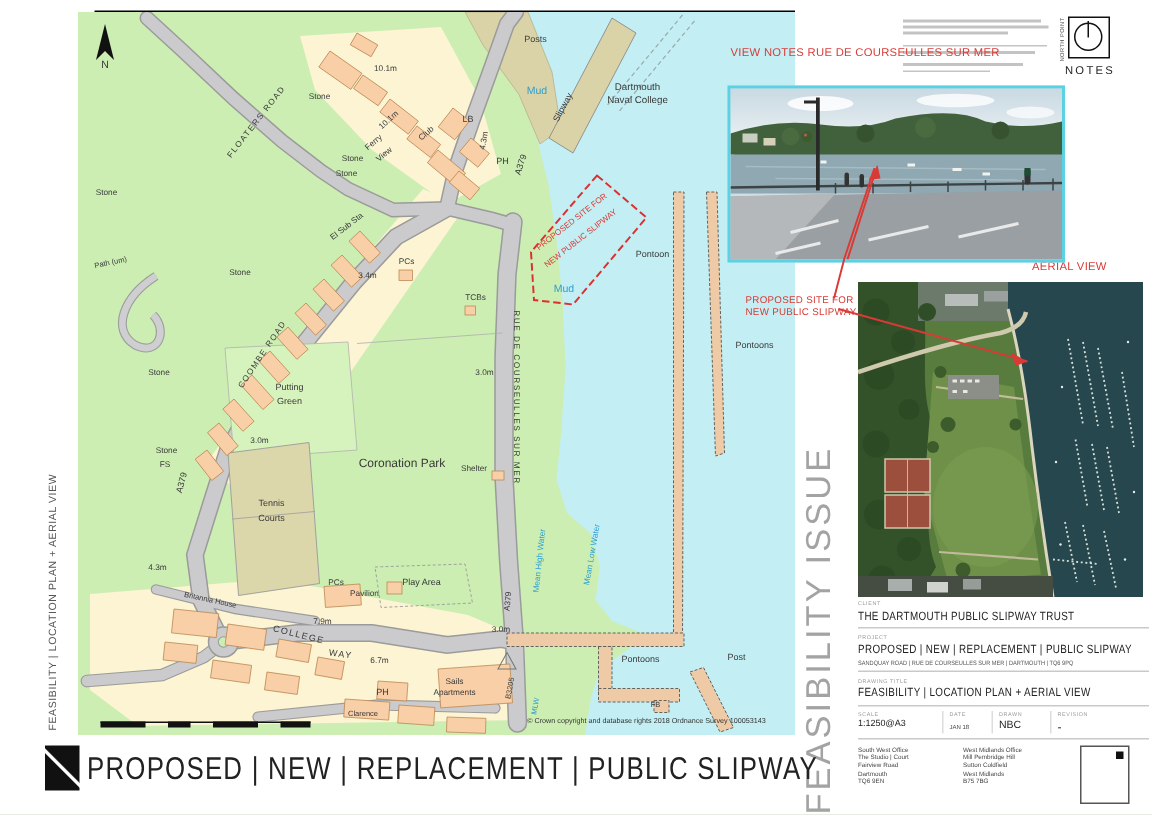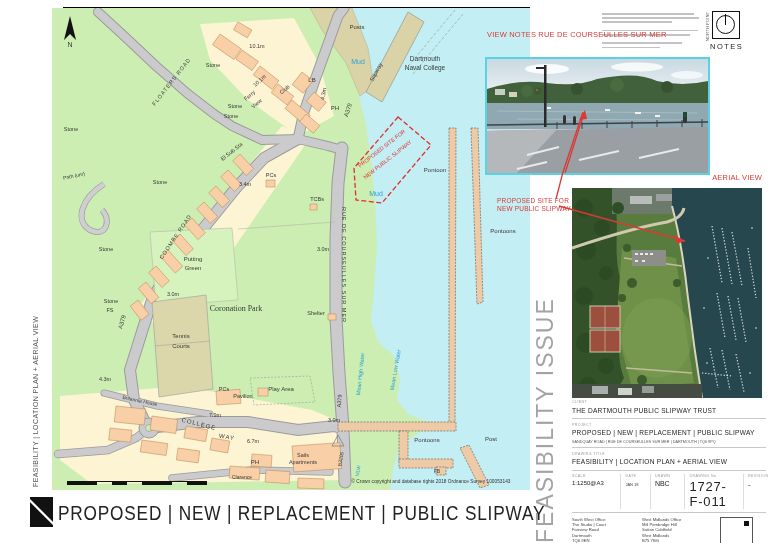--- a/index.html
+++ b/index.html
@@ -33,21 +33,21 @@
   
   #notes-lines{left:602px;top:13px;width:100px;}
   #notes-lines div{height:1.6px;background:#c3c3c3;margin-bottom:2.6px;}
   #compass{left:712px;top:11px;width:26px;height:26px;border:1.6px solid #111;}
   #compass .circ{position:absolute;left:3px;top:3px;width:17px;height:17px;border:1.1px solid #111;border-radius:50%;}
   #compass .needle{position:absolute;left:11.7px;top:2px;width:1.4px;height:11px;background:#111;}
   #notes-title{left:710px;top:42px;width:30px;text-align:center;font-size:7.5px;
                letter-spacing:1.5px;color:#222;}
   
   #view-label{left:487px;top:30px;font-size:7.5px;letter-spacing:.2px;}
-  #aerial-label{left:688px;top:173px;width:74px;text-align:right;font-size:7.5px;letter-spacing:.2px;}
+  #aerial-label{left:688px;top:173px;width:74px;font-size:7.5px;letter-spacing:.2px;}
   #site-callout{left:497px;top:197px;font-size:6.5px;line-height:8px;letter-spacing:.2px;}
   
   #titleblock{position:absolute;left:572px;top:400px;width:194px;color:#222;}
   .tb-small{font-size:3.6px;color:#9a9a9a;letter-spacing:.4px;margin-bottom:1.5px;}
   .tb-main{font-size:8px;letter-spacing:.3px;transform-origin:left;transform:scaleX(.82);white-space:nowrap;}
   .tb-sub{font-size:4.2px;color:#555;margin-top:1.5px;transform-origin:left;transform:scaleX(.9);white-space:nowrap;}
   .tb-rule{height:1px;background:#c9c9c9;margin:3.5px 0;}
   #tb-meta{display:flex;}
   .tb-col{padding-right:4px;}
   .tb-col + .tb-col{border-left:1px solid #ddd;padding-left:4px;}
@@ -213,21 +213,21 @@
         <span class="mlabel" style="left: 108px; top: 175px; font-size: 5.5px; transform: translate(-50%, -50%) rotate(0deg);">Stone</span>
         <span class="mlabel" style="left: 124px; top: 229px; font-size: 5.5px; letter-spacing: 1px; transform: translate(-50%, -50%) rotate(-56deg);">COOMBE ROAD</span>
         <span class="mlabel" style="left: 193px; top: 177px; font-size: 5.5px; transform: translate(-50%, -50%) rotate(0deg);">3.4m</span>
         <span class="mlabel" style="left: 219px; top: 168px; font-size: 5.5px; transform: translate(-50%, -50%) rotate(0deg);">PCs</span>
         <span class="mlabel" style="left: 265px; top: 192px; font-size: 5.5px; transform: translate(-50%, -50%) rotate(0deg);">TCBs</span>
         <span class="mlabel" style="left: 271px; top: 242px; font-size: 5.5px; transform: translate(-50%, -50%) rotate(0deg);">3.0m</span>
         <span class="mlabel" style="left: 54px; top: 242px; font-size: 5.5px; transform: translate(-50%, -50%) rotate(0deg);">Stone</span>
         <span class="mlabel" style="left: 141px; top: 251px; font-size: 6px; transform: translate(-50%, -50%) rotate(0deg);">Putting</span>
         <span class="mlabel" style="left: 141px; top: 260px; font-size: 6px; transform: translate(-50%, -50%) rotate(0deg);">Green</span>
         <span class="mlabel" style="left: 121px; top: 287px; font-size: 5.5px; transform: translate(-50%, -50%) rotate(0deg);">3.0m</span>
-        <span class="mlabel" style="left: 184px; top: 301px; font-size: 8px; transform: translate(-50%, -50%) rotate(0deg); font-family: Liberation Serif, serif;">Coronation Park</span>
+        <span class="mlabel" style="left: 216px; top: 301px; font-size: 8px; transform: translate(-50%, -50%) rotate(0deg);">Coronation Park</span>
         <span class="mlabel" style="left: 59px; top: 294px; font-size: 5.5px; transform: translate(-50%, -50%) rotate(0deg);">Stone</span>
         <span class="mlabel" style="left: 58px; top: 303px; font-size: 5.5px; transform: translate(-50%, -50%) rotate(0deg);">FS</span>
         <span class="mlabel" style="left: 70px; top: 314px; font-size: 6px; transform: translate(-50%, -50%) rotate(-75deg);">A379</span>
         <span class="mlabel" style="left: 129px; top: 328px; font-size: 6px; transform: translate(-50%, -50%) rotate(0deg);">Tennis</span>
         <span class="mlabel" style="left: 129px; top: 338px; font-size: 6px; transform: translate(-50%, -50%) rotate(0deg);">Courts</span>
         <span class="mlabel" style="left: 264px; top: 306px; font-size: 5.5px; transform: translate(-50%, -50%) rotate(0deg);">Shelter</span>
         <span class="mlabel" style="left: 53px; top: 372px; font-size: 5.5px; transform: translate(-50%, -50%) rotate(0deg);">4.3m</span>
         <span class="mlabel" style="left: 88px; top: 393px; font-size: 5px; transform: translate(-50%, -50%) rotate(12deg);">Britannia House</span>
         <span class="mlabel" style="left: 172px; top: 382px; font-size: 5.5px; transform: translate(-50%, -50%) rotate(0deg);">PCs</span>
         <span class="mlabel" style="left: 191px; top: 389px; font-size: 5.5px; transform: translate(-50%, -50%) rotate(0deg);">Pavilion</span>
@@ -445,24 +445,20 @@
         <div class="tb-val-scale">1:1250@A3</div>
       </div>
       <div class="tb-col" style="width:24px">
         <div class="tb-small">DATE</div>
         <div class="tb-val-date">JAN 18</div>
       </div>
       <div class="tb-col" style="width:30px">
         <div class="tb-small">DRAWN</div>
         <div class="tb-val-drawn">NBC</div>
       </div>
-      <div class="tb-col" style="width:58px">
-        <div class="tb-small">DRAWING No</div>
-        <div class="tb-val-no">1727-F-011</div>
-      </div>
       <div class="tb-col" style="width:14px">
         <div class="tb-small">REVISION</div>
         <div class="tb-val-rev">-</div>
       </div>
     </div>
     <div class="tb-rule"></div>
     <div id="tb-offices">
       <div class="office">
         <div>
             <div>South West Office</div>

